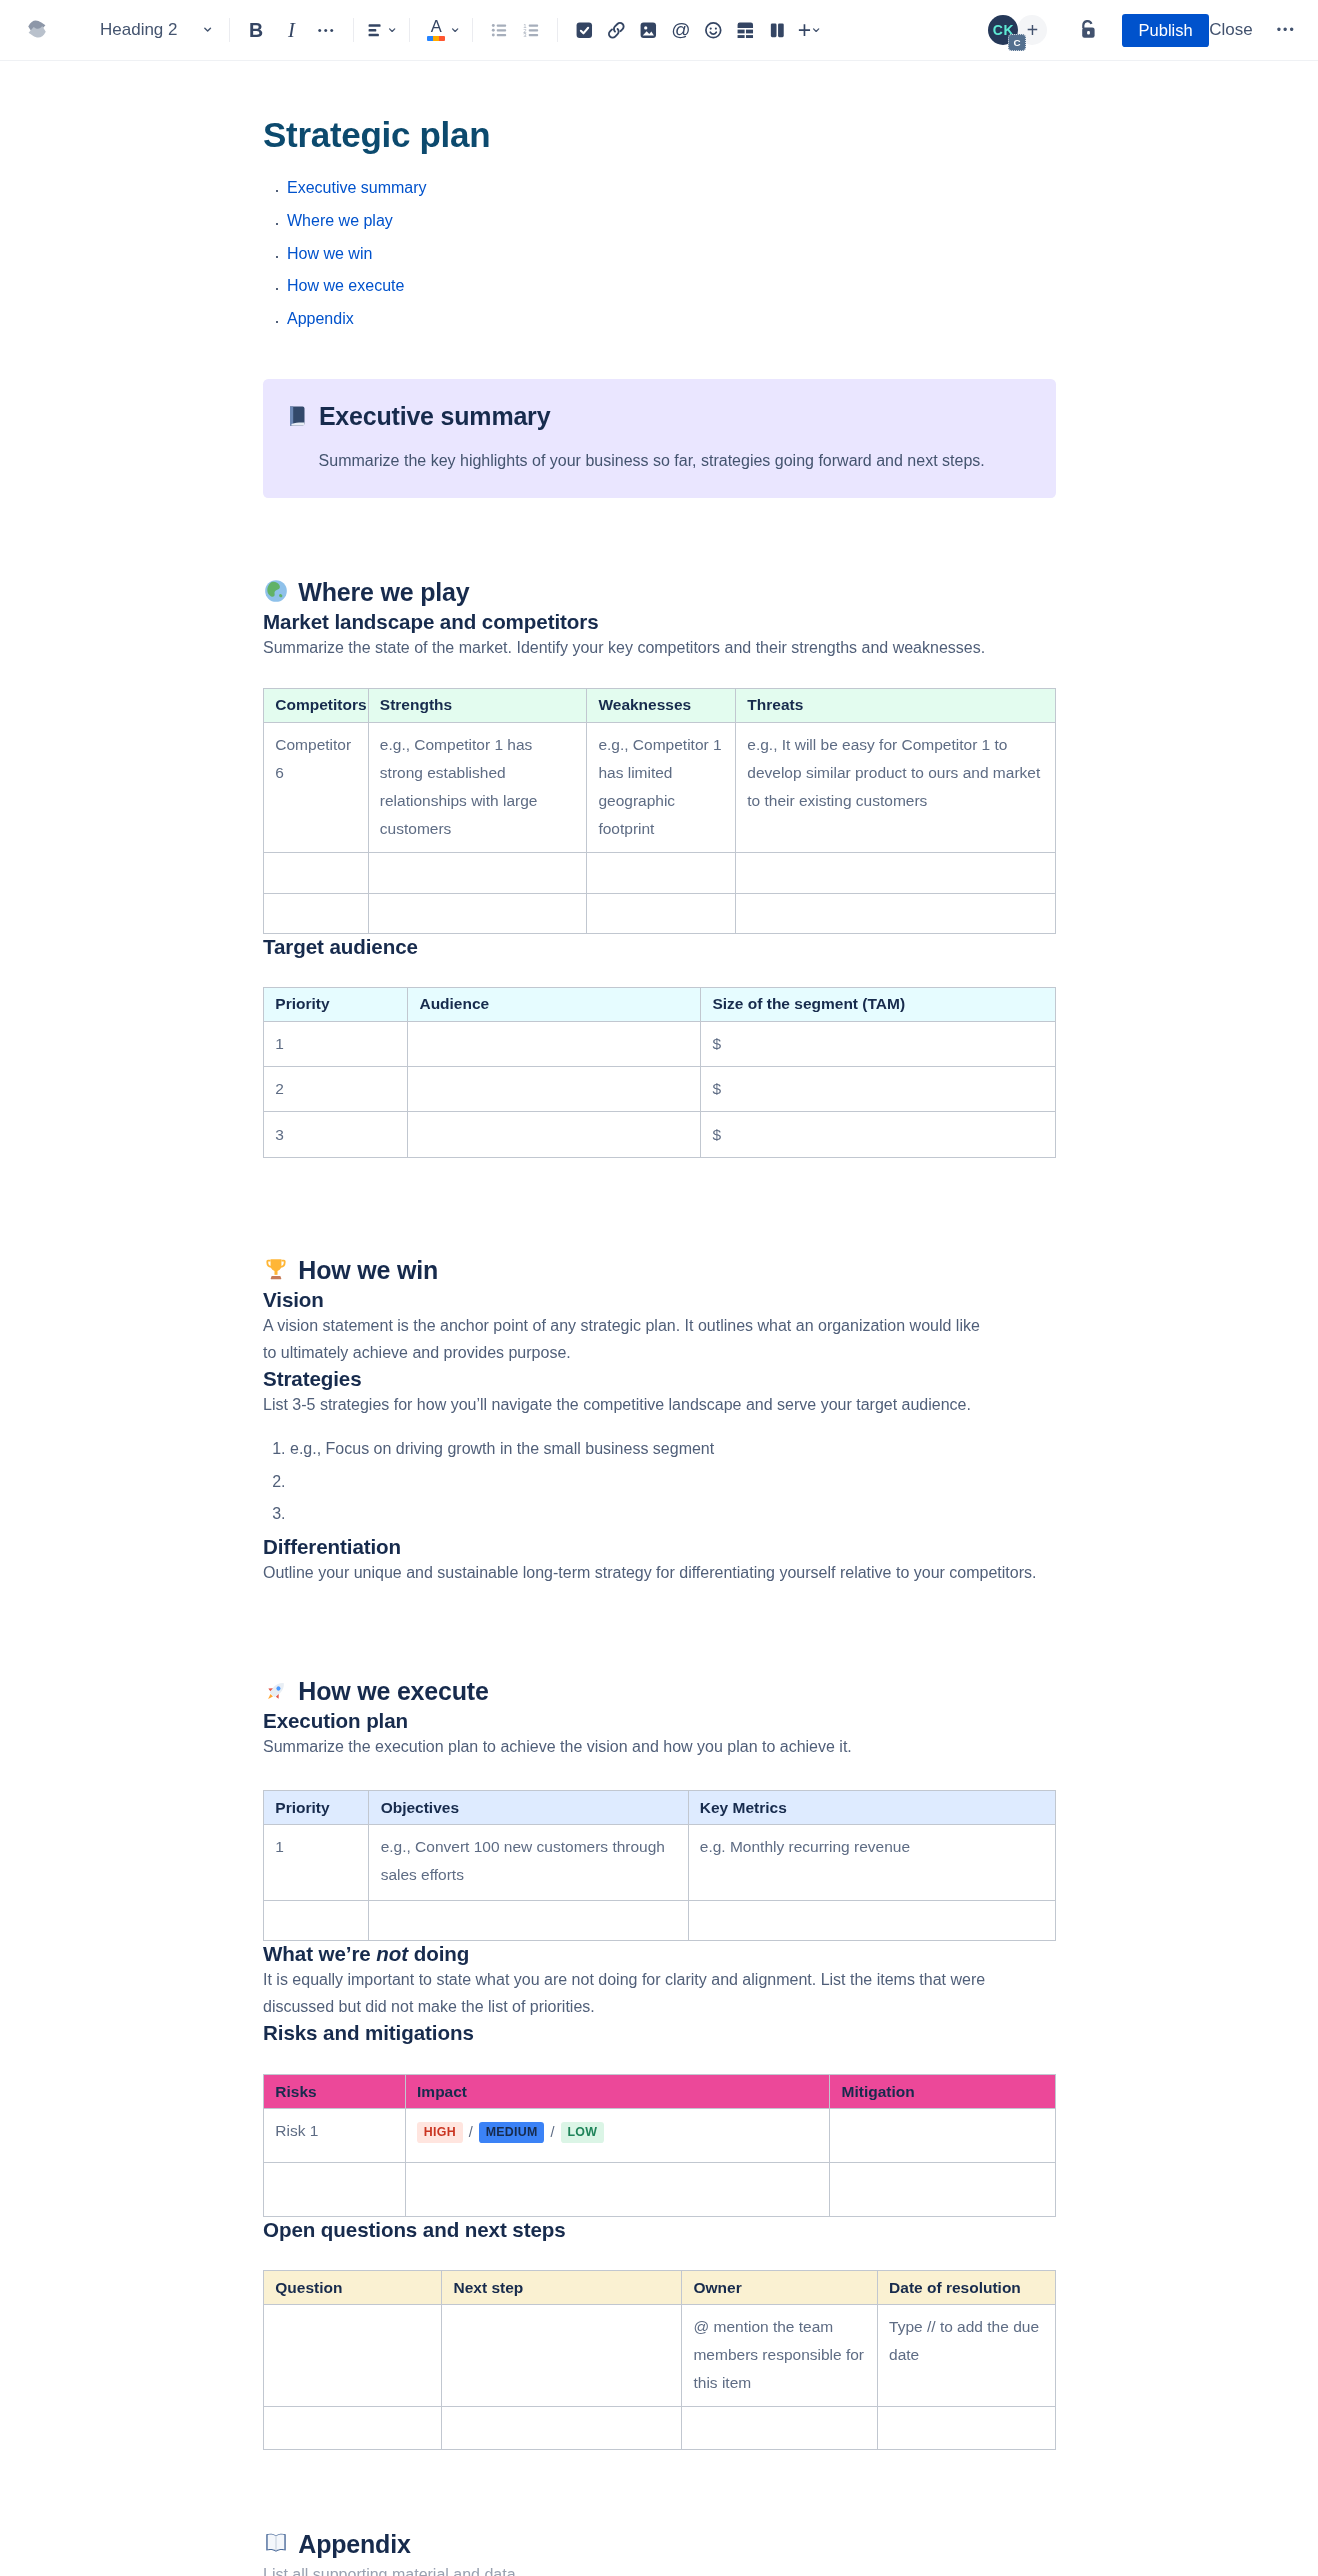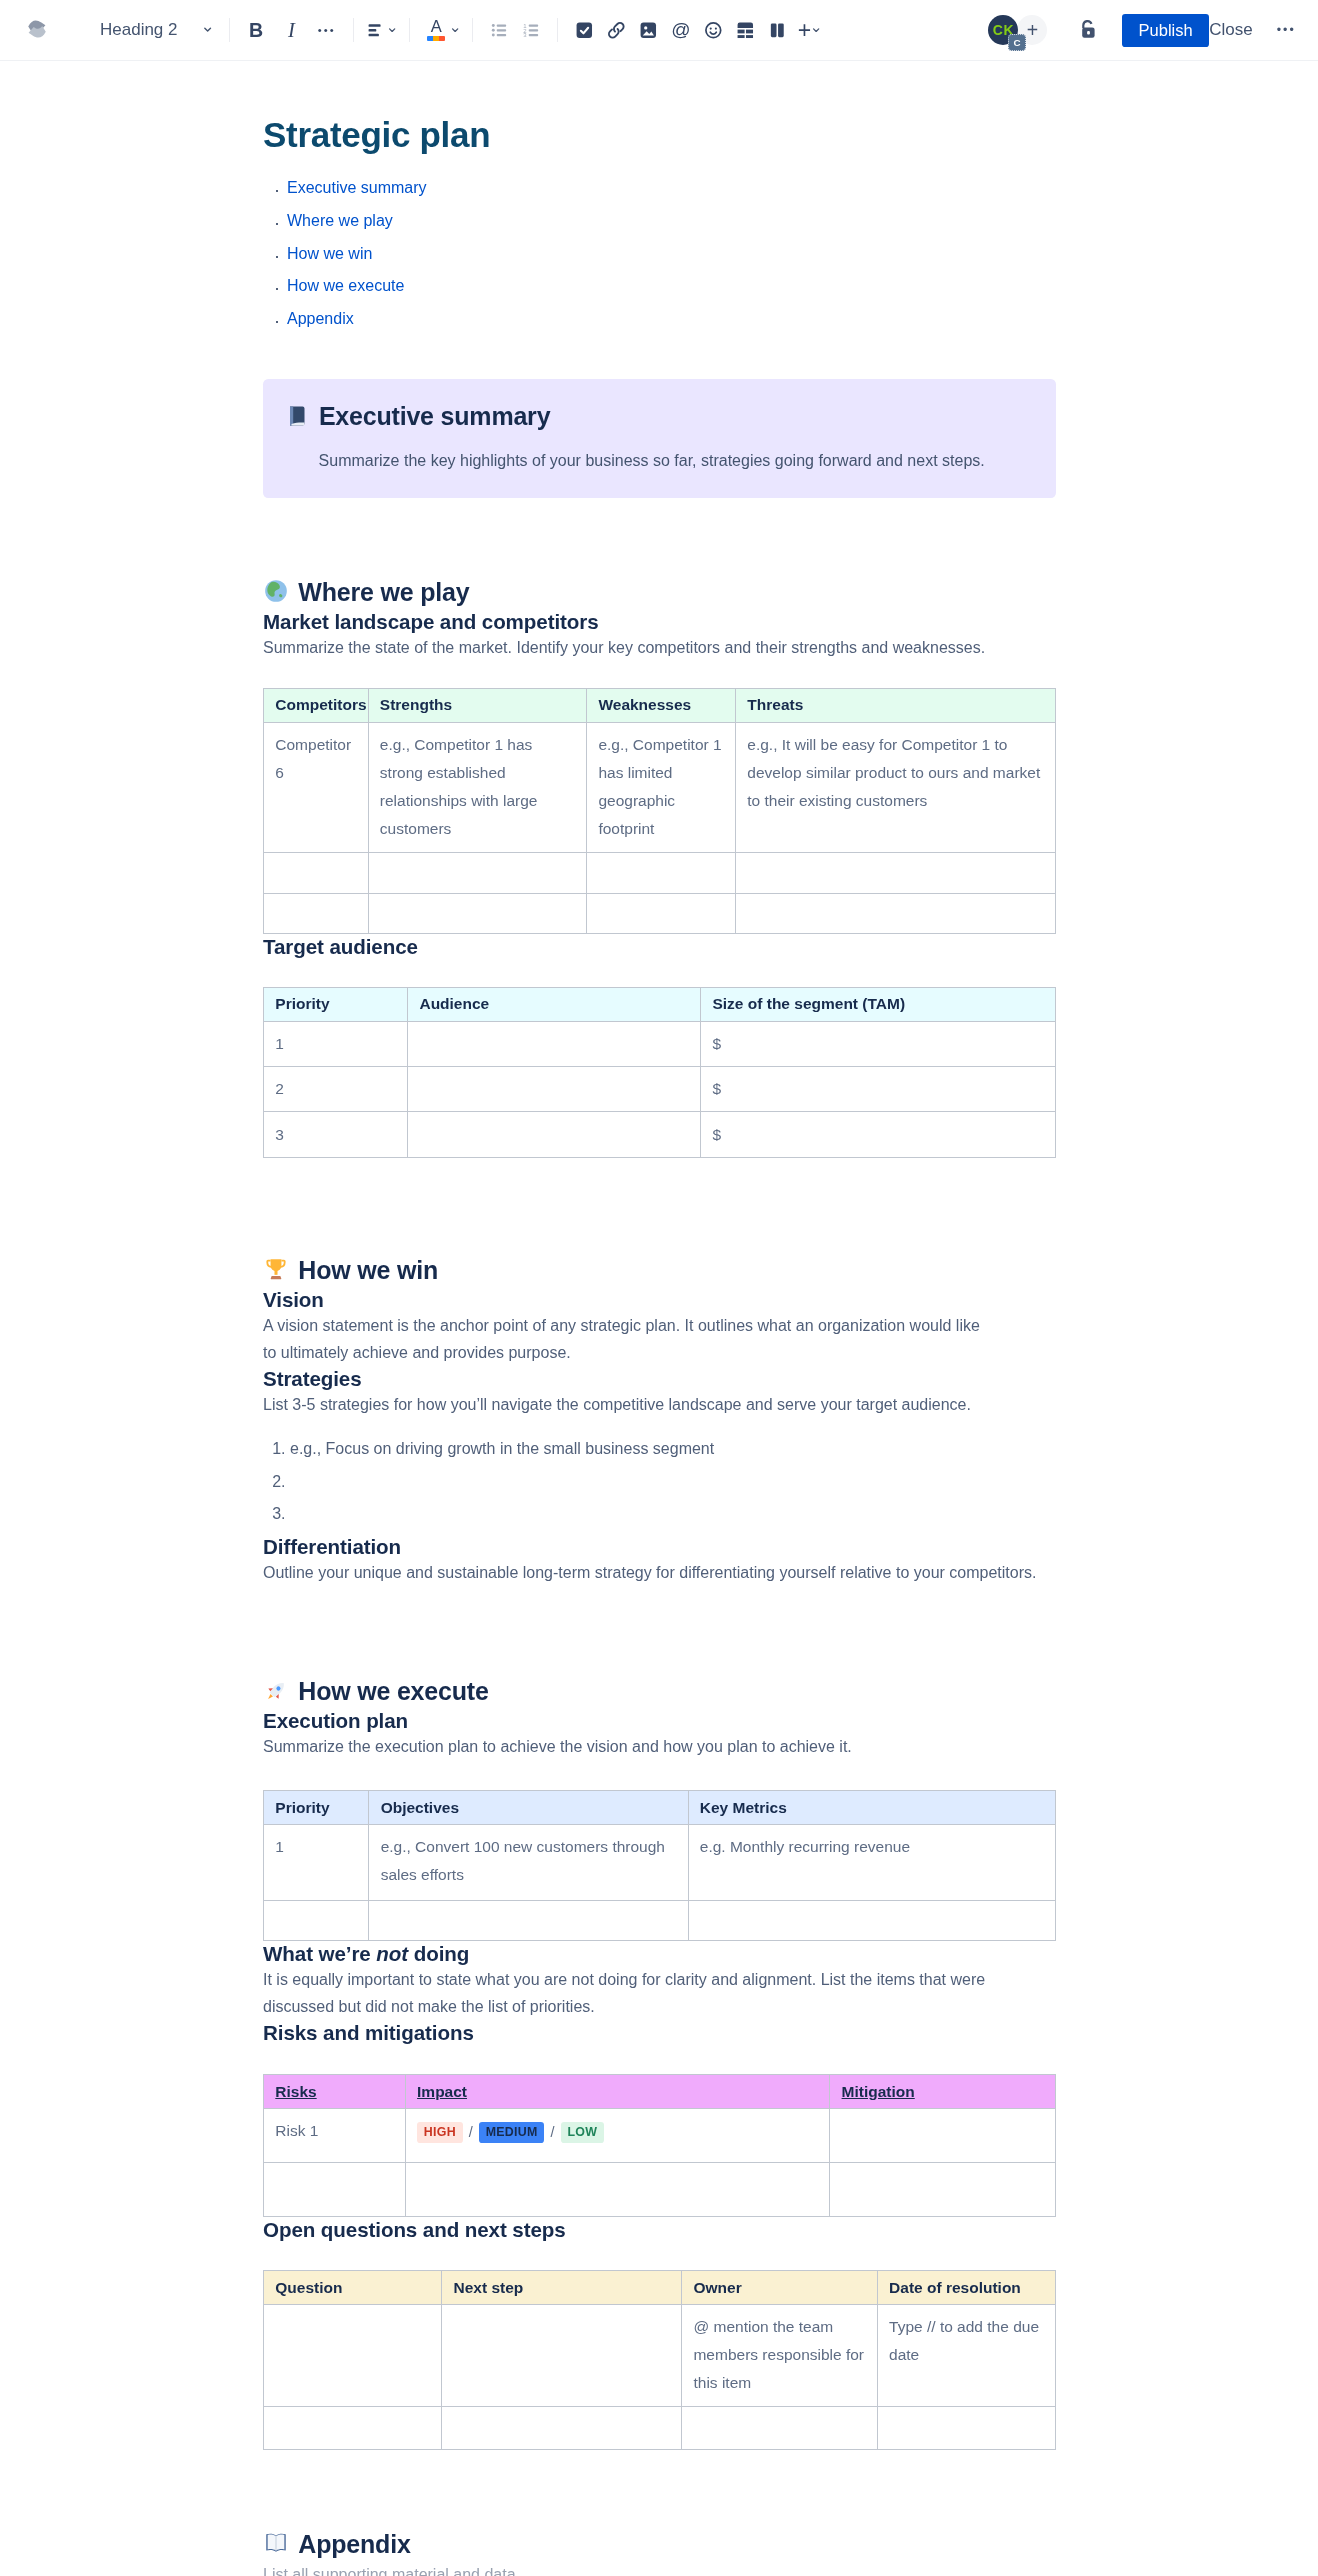--- a/index.html
+++ b/index.html
@@ -18,21 +18,21 @@
   .glyph-i{font-family:"Liberation Serif",serif;font-style:italic;font-size:20.6px;padding:0 3.1px;}
   .glyph-dots{font-size:11.3px;letter-spacing:2.1px;color:#344563;}
   .glyph-at{font-size:19px;font-weight:500;}
   .glyph-plus{font-size:23px;font-weight:300;}
   .color-btn{flex-direction:column;}
   .color-a{font-size:16.5px;font-weight:500;line-height:15.5px;color:#344563;}
   .color-bar{width:17.5px;height:4.6px;border-radius:1px;margin-top:1.5px;background:linear-gradient(90deg,#2684FF 0 34%,#FFAB00 34% 67%,#FF5630 67%);}
   .chev{flex:none;display:inline-flex;}
   .tb-right{margin-left:auto;display:flex;align-items:center;}
   .avatar-wrap{position:relative;width:30px;height:30px;flex:none;}
-  .avatar{width:30px;height:30px;border-radius:50%;background:#253858;color:#84cc16;font-size:14px;font-weight:700;display:flex;align-items:center;justify-content:center;letter-spacing:0.5px;}
+  .avatar{width:30px;height:30px;border-radius:50%;background:#253858;color:#5eead4;font-size:14px;font-weight:700;display:flex;align-items:center;justify-content:center;letter-spacing:0.5px;}
   .avatar-badge{position:absolute;right:-7.2px;bottom:-6.2px;width:17.5px;height:17.5px;border-radius:4.1px;background:#54708F;border:1.5px dotted #D5DCE5;box-sizing:border-box;color:#fff;font-size:9.8px;font-weight:700;display:flex;align-items:center;justify-content:center;}
   .invite{width:30px;height:30px;border-radius:50%;background:#F4F5F7;color:#42526E;font-size:19.6px;font-weight:300;display:flex;align-items:center;justify-content:center;margin-left:-1px;}
   .lock-btn{margin-left:27px;}
   .publish{margin-left:20.6px;height:33px;padding:0 16.5px;border-radius:3.1px;background:#0052CC;color:#fff;font-size:16.5px;font-weight:500;display:flex;align-items:center;border:none;cursor:pointer;}
   .close-btn{font-size:17px;color:#42526E;cursor:pointer;}
   .overflow-btn{margin-left:24px;font-size:12.4px;letter-spacing:2.1px;color:#42526E;cursor:pointer;}
 
   
   .content{display:flow-root;width:793px;margin-left:263px;}
   h1.doc-title{margin:52px 0 0;font-size:35px;line-height:43px;font-weight:600;color:#0c4a6e;letter-spacing:-0.3px;}
@@ -62,21 +62,21 @@
   .num-list li{font-size:16px;line-height:23px;color:#505F79;margin-bottom:9.3px;min-height:23px;}
 
   
   table.grid{border-collapse:collapse;width:100%;table-layout:fixed;}
   table.grid th,table.grid td{border:1px solid #C1C7D0;box-sizing:border-box;text-align:left;}
   table.grid th{height:34px;padding:3.1px 11.3px;vertical-align:middle;font-size:15.5px;font-weight:700;color:#172B4D;}
   table.grid td{padding:8.2px 11.3px;vertical-align:top;font-size:15.5px;line-height:28px;color:#5E6C84;}
   .hdr-green th{background:#E3FCEF;}
   .hdr-cyan th{background:#E6FCFF;}
   .hdr-blue th{background:#DEEBFF;}
-  .hdr-red th{background:#f0abfc;text-decoration:underline;}
+  .hdr-red th{background:#ec4899;}
   .hdr-yellow th{background:#FAF1D2;}
   .t1 .r1 td{height:130px;} .t1 .r2 td{height:41px;} .t1 .r3 td{height:40px;}
   .t2 td{height:39px;padding-top:5.2px;padding-bottom:5.2px;}
   .t3 .r1 td{height:76px;} .t3 .r2 td{height:40px;}
   .t4 th{height:37px;} .t4 td{height:54px;}
   .t5 th{height:37px;} .t5 .r1 td{height:99px;} .t5 .r2 td{height:43px;}
   .loz{display:inline-block;padding:1.5px 6.7px;border-radius:3.1px;font-size:12.4px;font-weight:700;line-height:17.5px;letter-spacing:0.3px;vertical-align:middle;}
   .loz-high{background:#FFE5DF;color:#CA3521;}
   .loz-med{background:#3b82f6;color:#172B4D;}
   .loz-low{background:#DBF5E6;color:#1F845A;}

